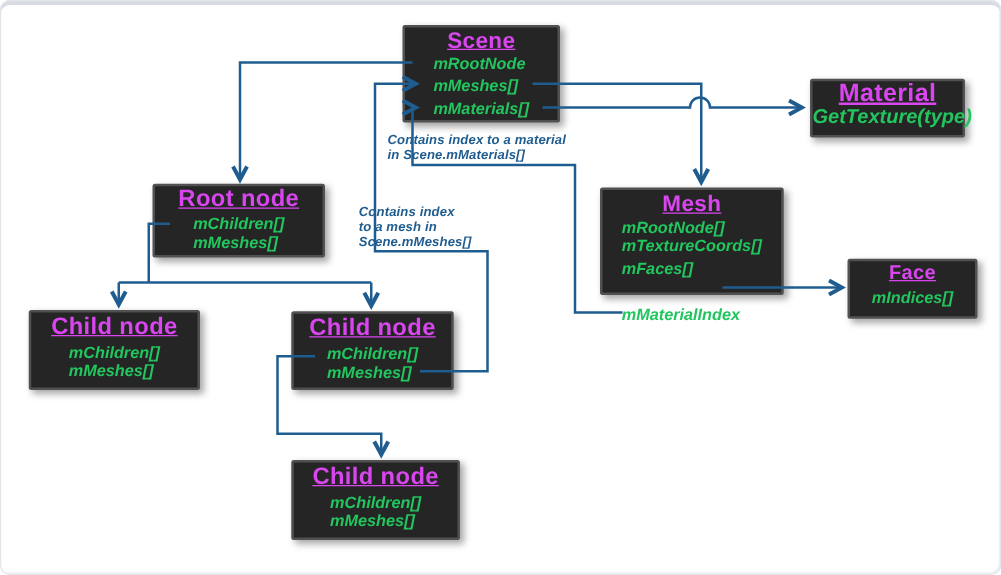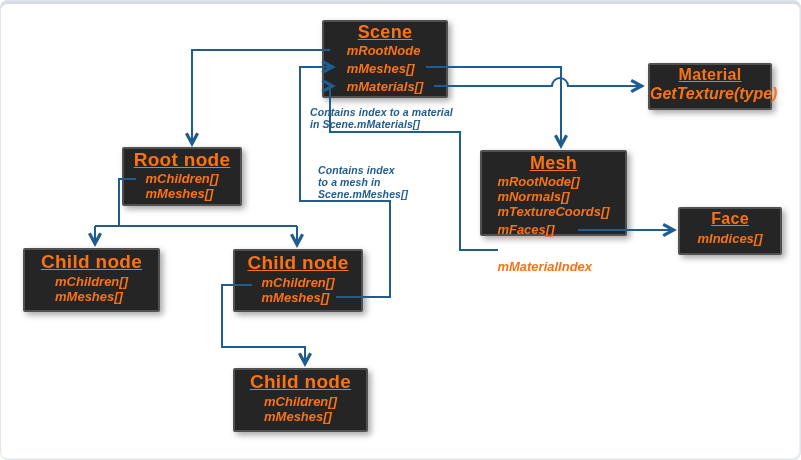--- a/index.html
+++ b/index.html
@@ -8,64 +8,64 @@
     border-radius:8px;overflow:hidden;box-sizing:border-box;
     box-shadow: inset 0 0 0 1px #e2e5ea, inset 0 4px 0 #d8dce2, inset -2px -2px 0 #eef0f3;
     font-family:"Liberation Sans", sans-serif;
   }
   .node{
     position:absolute;box-sizing:border-box;background:#252525;
     border:2px solid #515151;border-radius:2px;text-align:center;
     box-shadow:3px 3px 6px rgba(0,0,0,0.35);
   }
   .node .title{
-    display:block;font-weight:bold;color:#f97316;
+    display:block;font-weight:bold;color:#d946ef;
     text-decoration:underline;letter-spacing:.3px;
   }
   .node .fields{
-    display:inline-block;text-align:left;color:#f97316;
+    display:inline-block;text-align:left;color:#22c55e;
     font-weight:bold;font-style:italic;
   }
   .field{white-space:nowrap;}
 
   
   .n-scene   {left:322px;top:20px; width:126px;height:78px;}
   .n-scene .title{font-size:18px;line-height:20px;}
   .n-scene .field{font-size:13px;line-height:18px;}
 
   .n-material{left:648px;top:63px; width:124px;height:47px;}
-  .n-material .title{font-size:16px;line-height:20px;}
+  .n-material .title{font-size:20px;line-height:20px;}
   .n-material .field{font-size:16px;line-height:17px;}
 
   .n-mesh    {left:480px;top:150px;width:147px;height:86px;}
   .n-mesh .title{font-size:18px;line-height:22px;}
   .n-mesh .field{font-size:13px;line-height:15px;}
   .n-mesh .f-faces{margin-top:3px;}
   .n-mesh .f-matindex{margin-top:22px;}
 
   .n-face    {left:678px;top:207px;width:104px;height:48px;}
   .n-face .title{font-size:16px;line-height:20px;}
   .n-face .field{font-size:13px;line-height:17px;}
 
-  .n-root    {left:122px;top:147px;width:120px;height:59px;}
+  .n-root    {left:122px;top:147px;width:138px;height:59px;}
   .n-root .title{font-size:19px;line-height:22px;}
   .n-root .field{font-size:13px;line-height:15px;}
 
   .n-child1  {left:23px; top:248px;width:137px;height:64px;}
   .n-child2  {left:233px;top:249px;width:130px;height:63px;}
   .n-child3  {left:233px;top:368px;width:135px;height:64px;}
   .n-child1 .title,.n-child2 .title,.n-child3 .title{font-size:19px;line-height:24px;}
   .n-child1 .field,.n-child2 .field,.n-child3 .field{font-size:13px;line-height:15px;}
 
   .note{
     position:absolute;color:#1f5c8f;font-weight:bold;font-style:italic;
     font-size:10.5px;line-height:12px;white-space:pre-line;letter-spacing:.1px;
   }
   .note-material{left:310px;top:106px;font-style:italic;}
-  .note-mesh{left:318px;top:164px;font-style:italic;}
+  .note-mesh{left:287px;top:164px;font-style:italic;}
 
   svg.wires{position:absolute;left:0;top:0;pointer-events:none;}
   svg.wires path{stroke:#1f5c8f;stroke-width:2;fill:none;}
 </style>
 </head>
 <body>
 
 <div class="canvas">
 
   <div class="node n-scene">
@@ -81,21 +81,20 @@
     <span class="title">Material</span>
     <span class="fields">
       <div class="field">GetTexture(type)</div>
     </span>
   </div>
 
   <div class="node n-mesh">
     <span class="title">Mesh</span>
     <span class="fields">
       <div class="field">mRootNode[]</div>
-      <div class="field">mNormals[]</div>
       <div class="field">mTextureCoords[]</div>
       <div class="field f-faces">mFaces[]</div>
       <div class="field f-matindex">mMaterialIndex</div>
     </span>
   </div>
 
   <div class="node n-face">
     <span class="title">Face</span>
     <span class="fields">
       <div class="field">mIndices[]</div>

